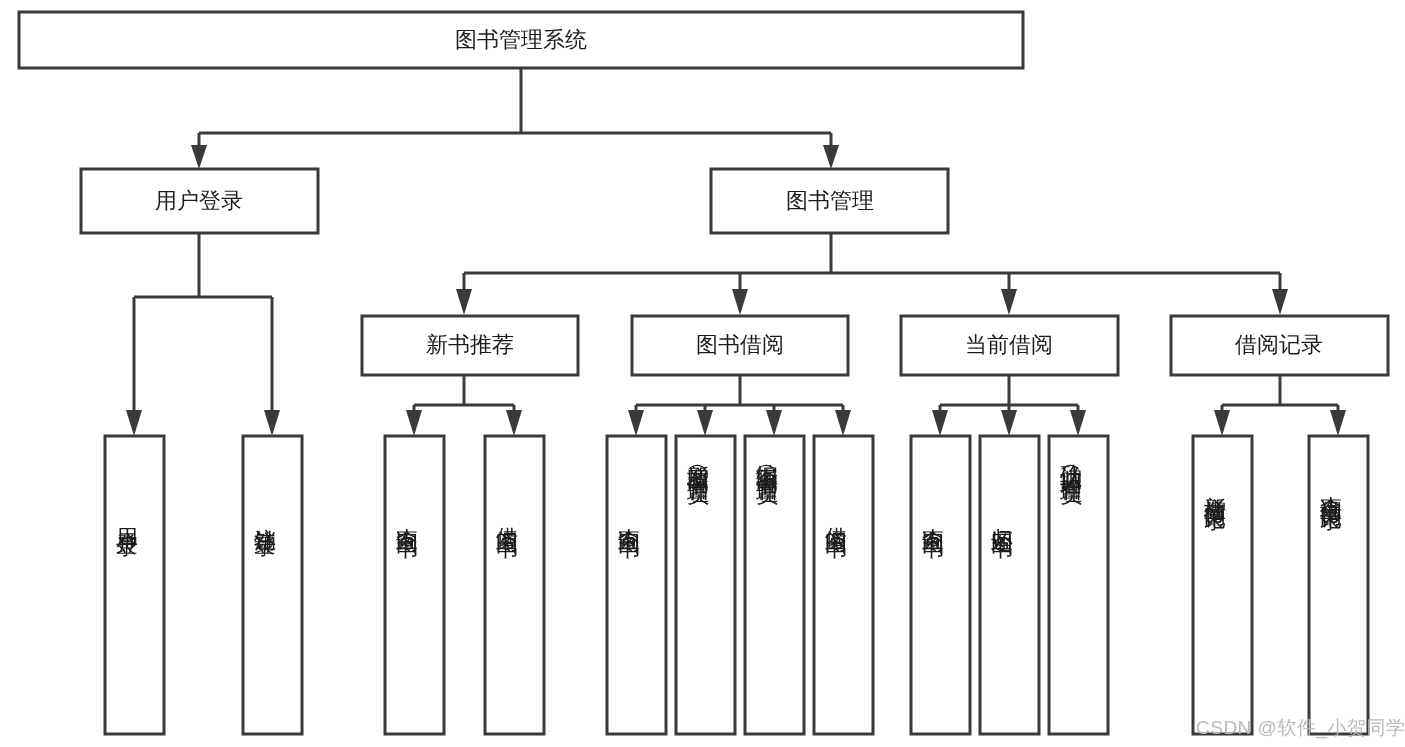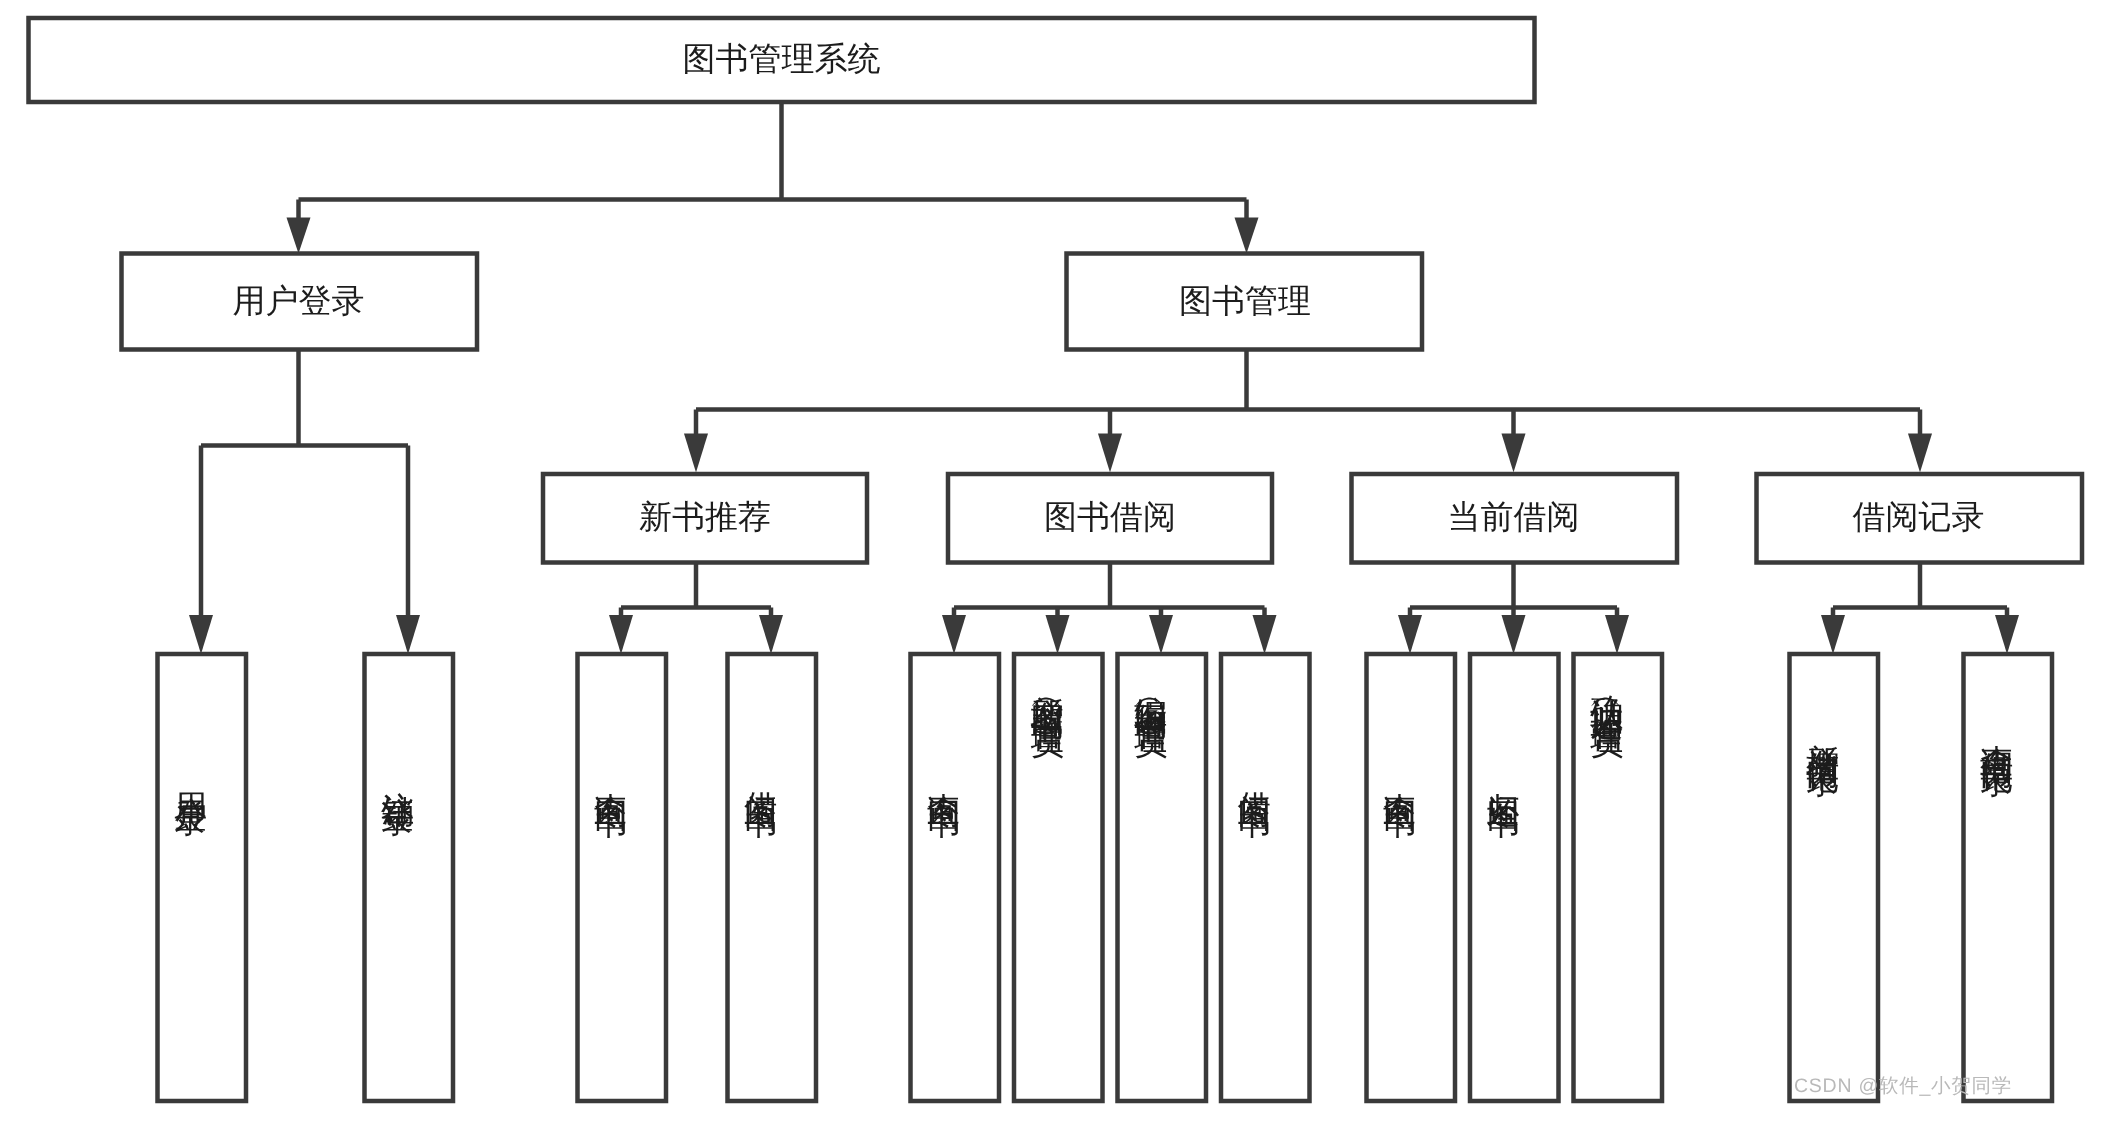--- a/index.html
+++ b/index.html
@@ -59,21 +59,21 @@
     line-height: 1.05;
     letter-spacing: 3px;
     white-space: nowrap;
     text-align: center;
     pointer-events: none;
     user-select: none;
   }
   .watermark {
     position: absolute;
     font-family: "Liberation Sans", "DejaVu Sans", sans-serif;
-    font-size: 13px;
+    font-size: 19px;
     color: #b9b9b9;
     white-space: nowrap;
     letter-spacing: 0.5px;
   }
 </style>
 </head>
 <body>
 
 <div id="diagram-root">
 

